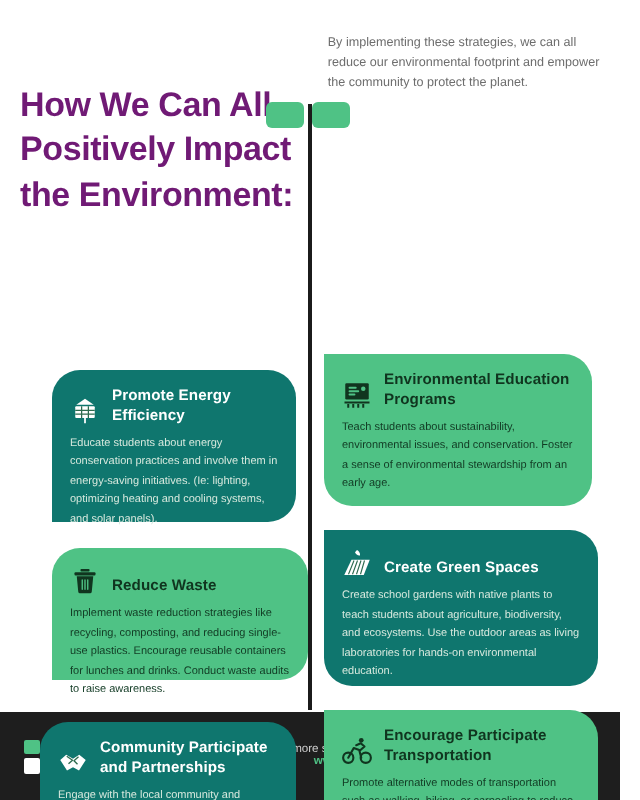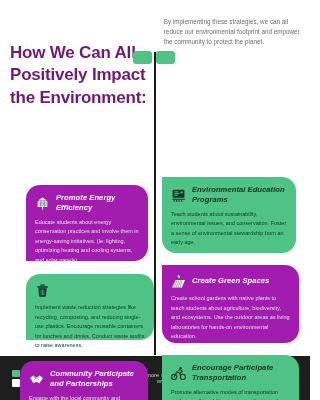--- a/index.html
+++ b/index.html
@@ -46,24 +46,24 @@
   }
   .tab { width:19px; height:13px; border-radius:3px; background:#4fc285; }
 
   
   .board { position:relative; z-index:1; }
   .card {
     position:absolute;
     padding:8px 9px 9px 9px;
     color:#ffffff;
   }
-  .card.dark  { background:#a21caf; }
+  .card.dark  { background:#0f766e; }
   .card.light { background:#4fc285; color:#10351f; }
 
-  .card-head { display:flex; align-items:center; gap:6px; margin-bottom:5px;font-style:italic; }
+  .card-head { display:flex; align-items:flex-end; gap:6px; margin-bottom:5px; }
   .card-ico { flex:0 0 auto; width:15px; height:15px; margin-top:1px; }
   .card-ico svg { display:block; width:15px; height:15px; }
   .card-title {
     font-size:7.6px;
     font-weight:bold;
     line-height:1.3;
     letter-spacing:0.05px;
   }
   .card.dark .card-title  { color:#ffffff; }
   .card.light .card-title { color:#10351f; }
@@ -172,20 +172,21 @@
   <div class="card light" id="card-waste">
     <div class="card-head">
       <span class="card-ico">
         <svg viewBox="0 0 24 24" fill="none">
           <rect x="8.4" y="2.4" width="7.2" height="2" rx="0.6" fill="#10351f"></rect>
           <rect x="3.6" y="5" width="16.8" height="2.6" rx="0.8" fill="#10351f"></rect>
           <path d="M5.4 8.2h13.2l-1.2 12.4a1.4 1.4 0 0 1-1.4 1.2H8a1.4 1.4 0 0 1-1.4-1.2Z" fill="#10351f"></path>
           <path d="M9.8 11.2v7.4M12 11.2v7.4M14.2 11.2v7.4" stroke="#4fc285" stroke-width="1.1" stroke-linecap="round"></path>
         </svg>
       </span>
+      <span class="card-title">Reduce Waste</span>
     </div>
     <div class="card-body">Implement waste reduction strategies like recycling, composting, and reducing single-use plastics. Encourage reusable containers for lunches and drinks. Conduct waste audits to raise awareness.</div>
   </div>
 
   <div class="card dark" id="card-green">
     <div class="card-head">
       <span class="card-ico">
         <svg viewBox="0 0 24 24" fill="none">
           <path d="M12 1.6c1.8 1 2.6 2.6 2.4 4.4-1.9.2-3.4-.9-4-2.6Z" fill="#ffffff"></path>
           <path d="M1.8 21.6 7.6 9.4h14.6L17.4 21.6Z" fill="#ffffff"></path>

